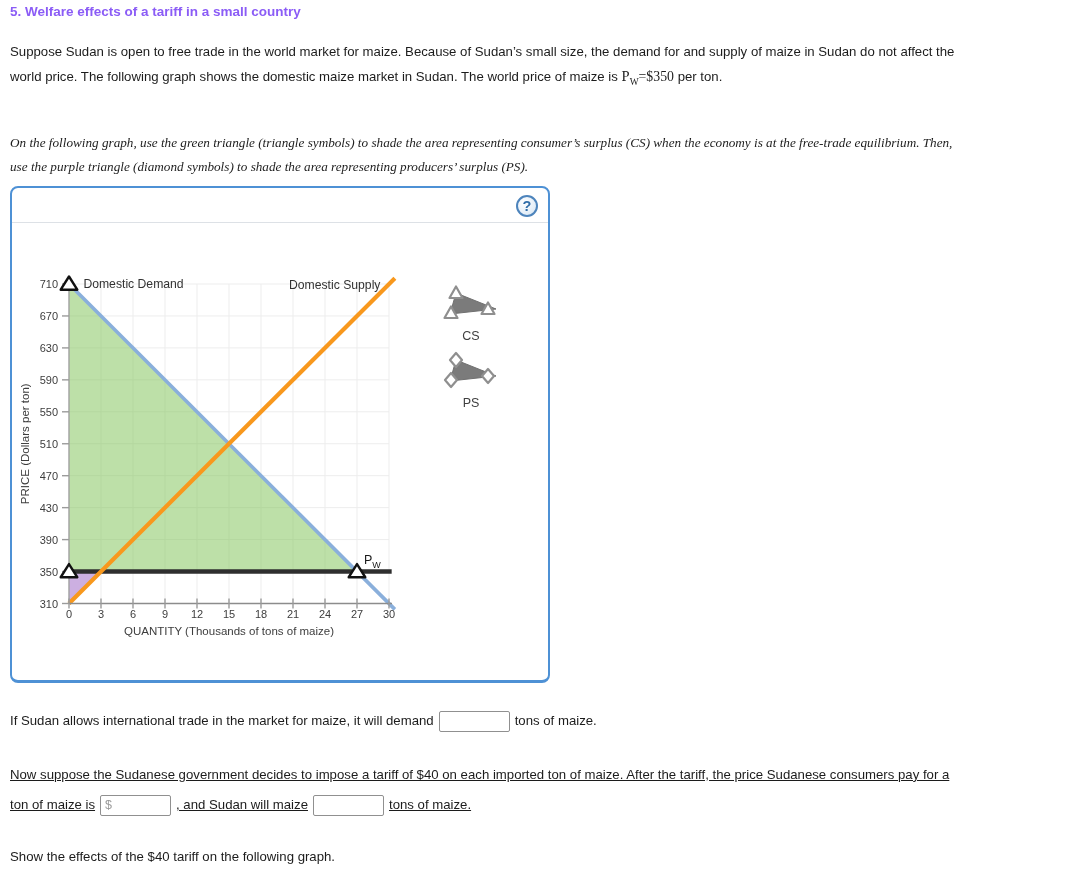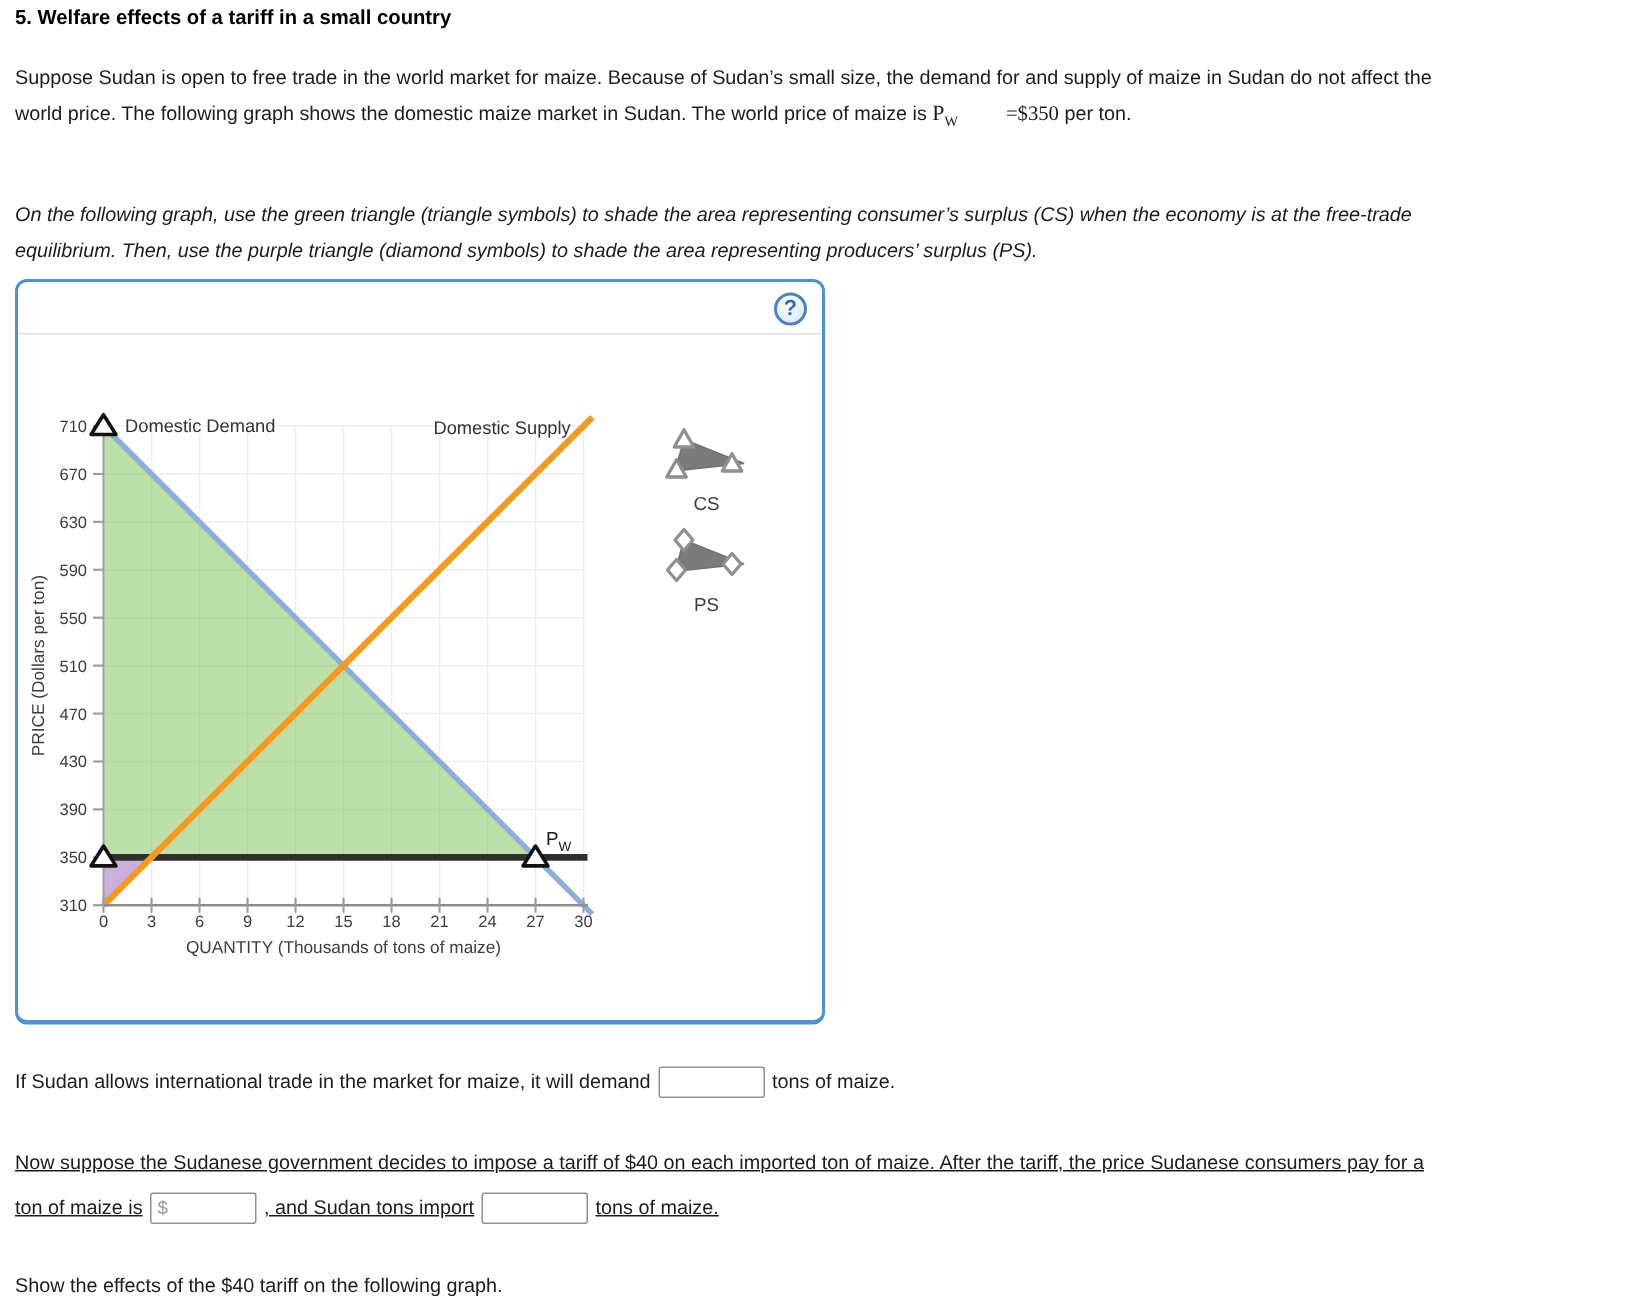--- a/index.html
+++ b/index.html
@@ -3,28 +3,28 @@
 <meta charset="utf-8">
 <style>
   html,body{margin:0;padding:0;background:#fff;}
   body{
     width:1085px;height:869px;
     font-family:"Liberation Sans",sans-serif;
     font-size:13.2px;color:#1c1c1c;
     padding:2px 0 0 10px;box-sizing:border-box;
   }
   .page-title{
-    font-size:13.5px;font-weight:bold;color:#000000;
+    font-size:13.5px;font-weight:bold;color:#8b5cf6;
     margin:2px 0 0 0;
   }
   .para{max-width:958px;line-height:24px;margin:21px 0 0 0;}
-  .para.instr{font-style:italic;margin-top:37px;}
+  .para.instr{font-style:italic;margin-top:37px;font-family:Liberation Serif, serif;}
   .math-p{font-family:"Liberation Serif",serif;font-size:14.5px;}
   .math-p sub{font-size:9.5px;}
-  .math-rest{font-family:"Liberation Serif",serif;font-size:13.8px;margin-left:32px;}
+  .math-rest{font-family:"Liberation Serif",serif;font-size:13.8px;}
 
   .graph-panel{
     position:relative;margin-top:7px;
     width:536px;height:492px;
     border:2px solid #4e91d5;border-bottom-width:3px;
     border-radius:8px;background:#fff;
   }
   .panel-header{
     position:absolute;left:0;top:0;width:100%;height:35px;
     border-bottom:1px solid #dde1e6;box-sizing:border-box;
@@ -167,17 +167,17 @@
     </svg>
 </div>
 
 <p class="q-line"><span>If Sudan allows international trade in the market for maize, it will demand</span><span class="ans-box">
       <input style="">
     </span><span>tons of maize.</span></p>
 
 <p class="q-para"><span>Now suppose the Sudanese government decides to impose a tariff of $40 on each imported ton of maize. After the tariff, the price Sudanese consumers pay for a ton of maize is</span><span class="ans-box">
       <span class="currency">$</span>
       <input style="">
-    </span><span>, and Sudan tons import</span><span class="ans-box">
+    </span><span>, and Sudan will maize</span><span class="ans-box">
       <input style="">
     </span><span>tons of maize.</span></p>
 
 <p class="q-line q-last">Show the effects of the $40 tariff on the following graph.</p>
 
 </body></html>

